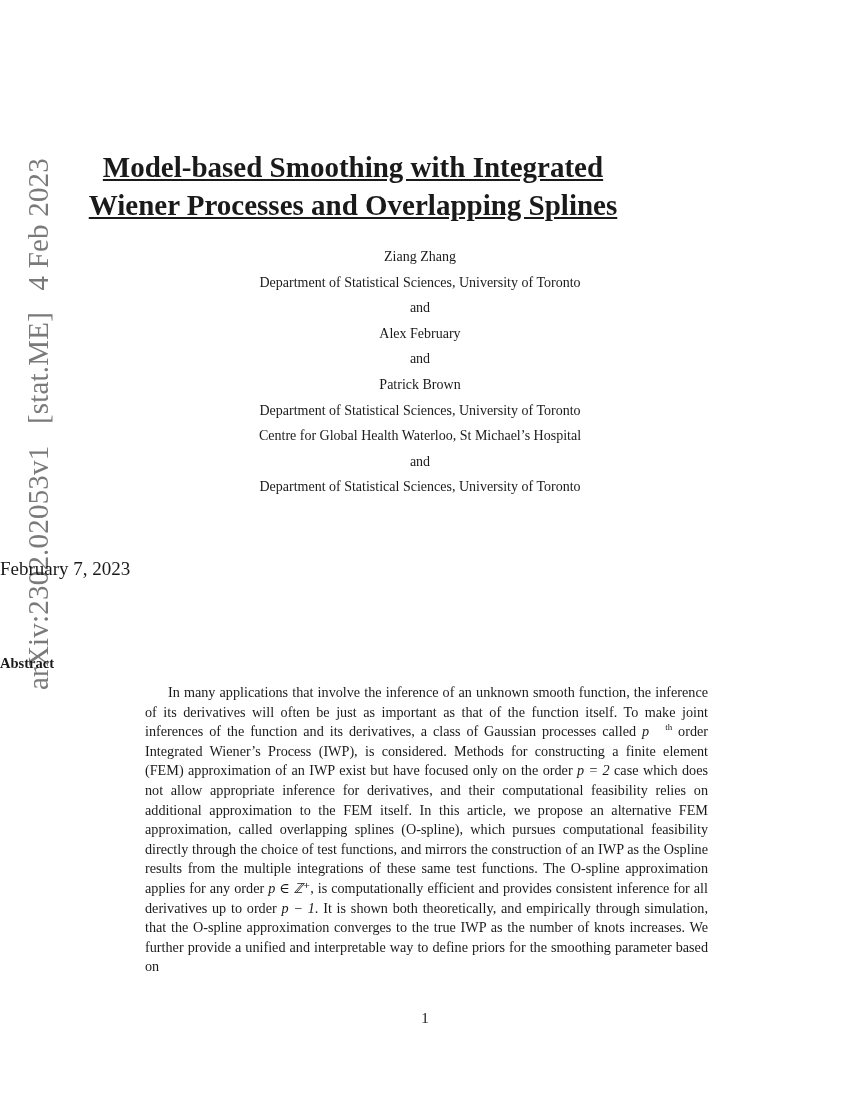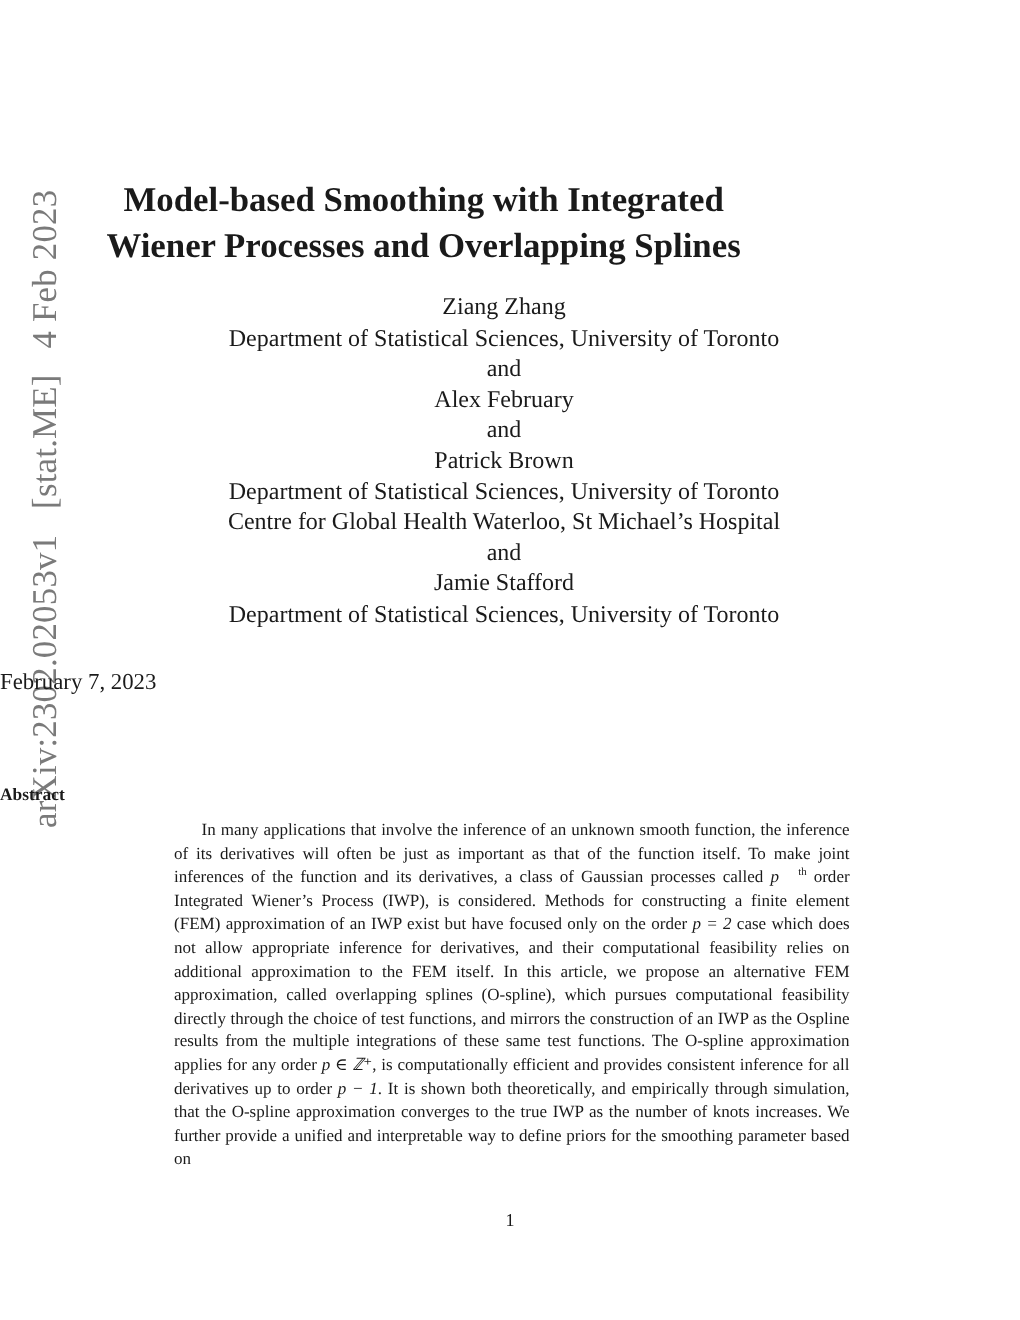--- a/index.html
+++ b/index.html
@@ -2,23 +2,23 @@
 <html><head>
 <meta charset="utf-8">
 <style>
   html, body { margin:0; padding:0; background:#ffffff; }
   body { width:850px; height:1100px; position:relative; overflow:hidden;
          font-family:"Liberation Serif","DejaVu Serif",serif; color:#1a1a1a; }
   .sidebar { position:absolute; left:22px; top:690px; transform-origin:0 0; transform:rotate(-90deg);
              white-space:nowrap; font-size:29px; color:#7a7a7a; letter-spacing:0.2px; }
   .sidebar span { margin-right:14px; }
   .title { position:absolute; left:0; top:148px; width:706px; text-align:center;
-           font-size:29px; font-weight:bold; line-height:38px; }
+           font-size:29px; font-weight:bold; line-height:38px;text-decoration:underline; }
   .authors { position:absolute; left:0; top:244px; width:840px; text-align:center;
-             font-size:20px; line-height:25.6px; }
+             font-size:14px; line-height:25.6px; }
   .date { position:absolute; left:0; top:558px; width:702px; font-size:19px; }
   .abs-heading { position:absolute; left:0; top:655px; width:850px; text-align:left;
                  font-size:14.5px; font-weight:bold; }
   .abstract { position:absolute; left:145px; top:683px; width:563px; font-size:14.2px;
               line-height:19.6px; text-align:justify; text-indent:23px; }
   .pagenum { position:absolute; left:0; top:1010px; width:850px; text-align:center; font-size:15px; }
   sup { font-size:9px; line-height:0;padding-left:16px; }
   i { font-style:italic; }
 </style>
 </head>
@@ -38,21 +38,20 @@
 <div class="authors">
   <div>Ziang Zhang</div>
   <div>Department of Statistical Sciences, University of Toronto</div>
   <div>and</div>
   <div>Alex February</div>
   <div>and</div>
   <div>Patrick Brown</div>
   <div>Department of Statistical Sciences, University of Toronto</div>
   <div>Centre for Global Health Waterloo, St Michael’s Hospital</div>
   <div>and</div>
-  <div>Jamie Stafford</div>
   <div>Department of Statistical Sciences, University of Toronto</div>
 </div>
 
 <div class="date">February 7, 2023</div>
 
 <div class="abs-heading">Abstract</div>
 
 <div class="abstract"><span>In many applications that involve the inference of an unknown smooth function, the inference of its derivatives will often be just as important as that of the function itself. To make joint inferences of the function and its derivatives, a class of Gaussian processes called </span><i>p</i><sup>th</sup><span> order Integrated Wiener’s Process (IWP), is considered. Methods for constructing a finite element (FEM) approximation of an IWP exist but have focused only on the order </span><i>p = 2</i><span> case which does not allow appropriate inference for derivatives, and their computational feasibility relies on additional approximation to the FEM itself. In this article, we propose an alternative FEM approximation, called overlapping splines (O-spline), which pursues computational feasibility directly through the choice of test functions, and mirrors the construction of an IWP as the Ospline results from the multiple integrations of these same test functions. The O-spline approximation applies for any order </span><i>p ∈ ℤ⁺</i><span>, is computationally efficient and provides consistent inference for all derivatives up to order </span><i>p − 1</i><span>. It is shown both theoretically, and empirically through simulation, that the O-spline approximation converges to the true IWP as the number of knots increases. We further provide a unified and interpretable way to define priors for the smoothing parameter based on</span></div>
 
 <div class="pagenum">1</div>

